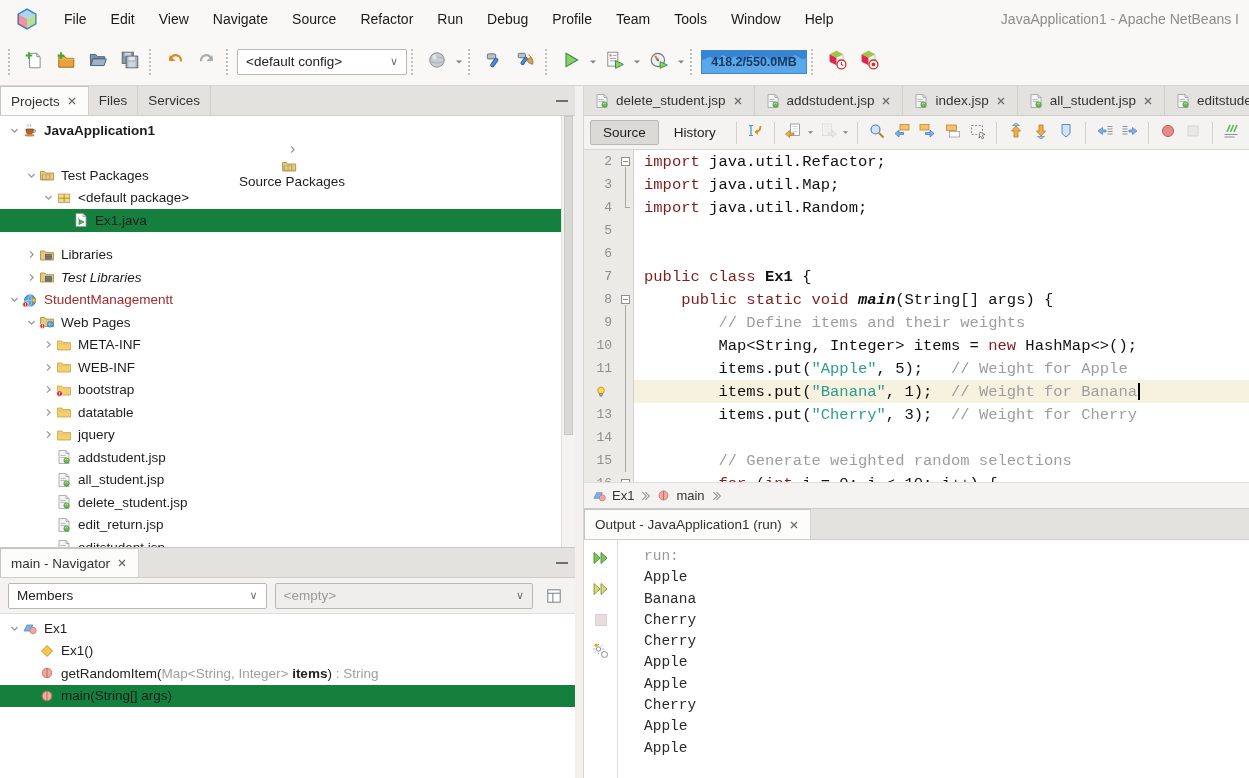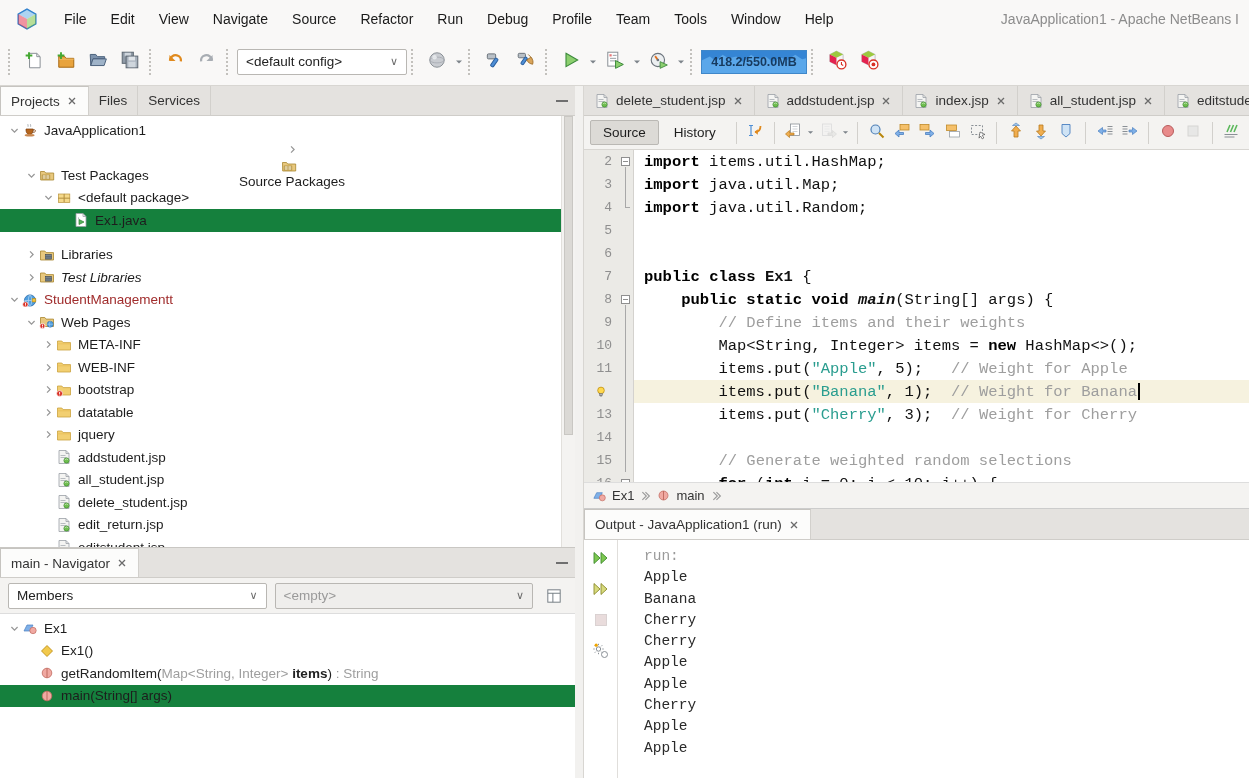--- a/index.html
+++ b/index.html
@@ -89,21 +89,21 @@
   .code-line.current .gutter { justify-content:center; padding-right:0; }
   .gutter svg { width:14px; height:14px; }
   .fold { width:16px; flex:0 0 auto; height:100%; background:#ebeae6; border-right:1px solid #d4d2ce; position:relative; }
   .fold .fbox { position:absolute; left:3px; top:7px; width:9px; height:9px; border:1px solid #8f8f8f; background:#fff; }
   .fold .fbox:after { content:""; position:absolute; left:1px; right:1px; top:3px; border-top:1px solid #8f8f8f; }
   .fold .fbox.empty:after { display:none; }
   .fold .fline { position:absolute; left:7px; top:0; bottom:0; border-left:1px solid #a8a8a8; }
   .fold .fline.from-box { top:17px; }
   .fold .fend { position:absolute; left:7px; top:0; height:12px; width:5px; border-left:1px solid #a8a8a8; border-bottom:1px solid #a8a8a8; }
   .ctext { padding-left:10px; font-size:15.5px; white-space:pre; }
-  .tok-kw { color:#000000;font-weight:bold; } .tok-pl { color:#111; } .tok-com { color:#9e9e9e; }
+  .tok-kw { color:#7f1d1d; } .tok-pl { color:#111; } .tok-com { color:#9e9e9e; }
   .tok-str { color:#2a9d8f; } .tok-bold { color:#111; font-weight:bold; }
   .tok-boldit { color:#111; font-weight:bold; font-style:italic; }
   .cursor { display:inline-block; width:1.5px; height:17px; background:#000; vertical-align:middle; margin-left:1px; }
 
   .breadcrumb { height:27px; background:#f4f3f1; border-top:1px solid #ddd; border-bottom:1px solid #ccc; display:flex; align-items:center; padding:0 8px; gap:4px; flex:0 0 auto; }
   .crumb { display:flex; align-items:center; gap:5px; font-size:13px; color:#333; }
   .crumb .ficon { width:15px; height:15px; display:inline-flex; }
   .crumb .ficon svg { width:15px; height:15px; }
   .crumb-sep { display:inline-flex; width:14px; height:14px; }
   .crumb-sep svg { width:14px; height:14px; }
@@ -327,21 +327,21 @@
             </div>
             <div class="tab">
               <span>Services</span>
             </div>
             <span class="panel-min">
               <i></i>
             </span>
           </div>
         <div class="tree-wrap">
           <div class="tree" id="projects-tree">
-              <div class="tree-row" style="padding-left: 6px;">
+              <div class="tree-row" style="padding-left: 6px; font-weight: bold;">
                 <span class="exp">
                   <svg viewBox="0 0 16 16">
                     <path d="M4.2 6.2L8 10l3.8-3.8" fill="none" stroke="#979797" stroke-width="1.5"></path>
                   </svg>
                 </span>
                 <span class="ticon">
                   <svg viewBox="0 0 16 16">
                     <path d="M4 7h7.2c.3 3-1.2 5.6-3.6 5.6S3.7 10 4 7z" fill="#b5651d" stroke="#7a3e0f" stroke-width=".7"></path>
                     <path d="M11 8c1.6-.6 2.8 0 2.4 1.2-.3 1-1.7 1.4-2.8 1" fill="none" stroke="#7a3e0f" stroke-width=".8"></path>
                     <ellipse cx="7.6" cy="13.2" rx="5" ry="1.3" fill="#c98850"></ellipse>
@@ -908,21 +908,21 @@
               </svg></span>
           </span>
         </div>
       <div class="code-area" id="code-area">
           <div class="code-line">
             <span class="gutter">2</span>
             <span class="fold">
               <span class="fbox"></span>
               <span class="fline from-box"></span>
             </span>
-            <span class="ctext"><span class="tok-kw">import</span><span class="tok-pl"> items.util.HashMap;</span></span>
+            <span class="ctext"><span class="tok-kw">import</span><span class="tok-pl"> java.util.Refactor;</span></span>
           </div>
           <div class="code-line">
             <span class="gutter">3</span>
             <span class="fold">
               <span class="fline"></span>
             </span>
             <span class="ctext"><span class="tok-kw">import</span><span class="tok-pl"> java.util.Map;</span></span>
           </div>
           <div class="code-line">
             <span class="gutter">4</span>

